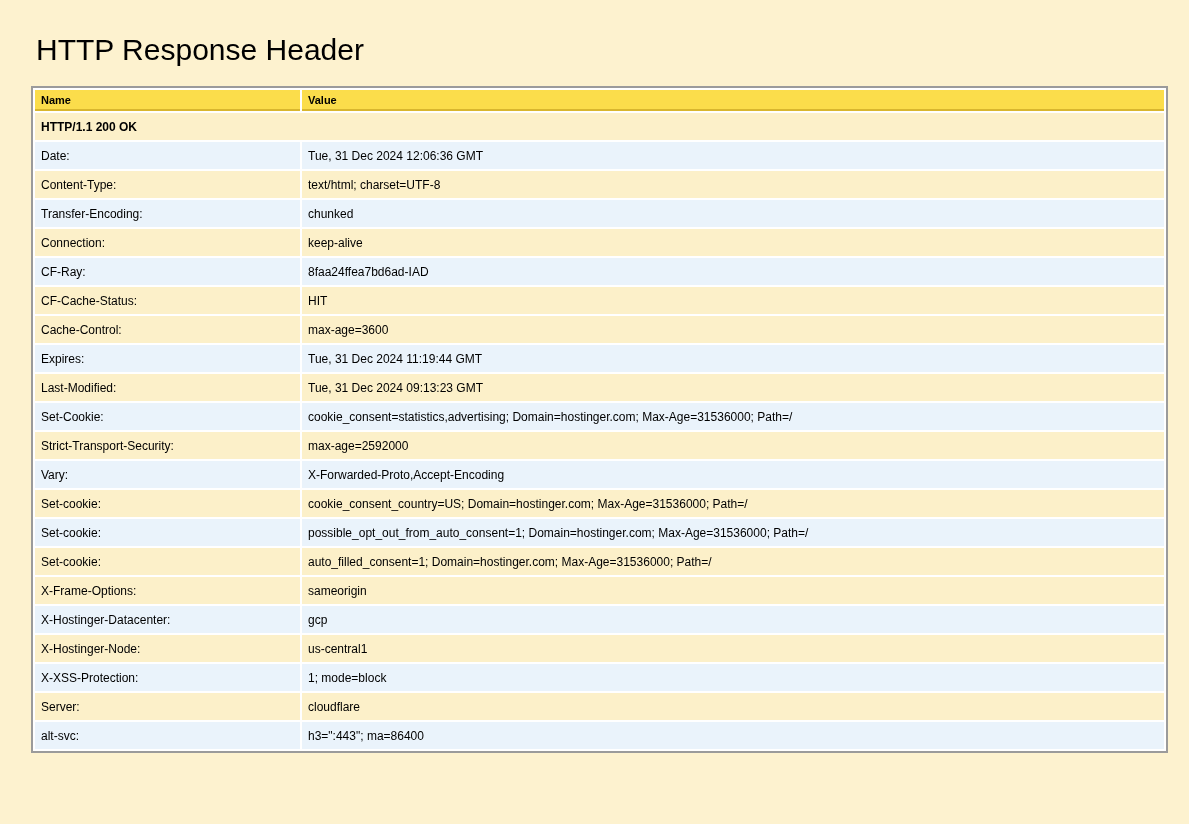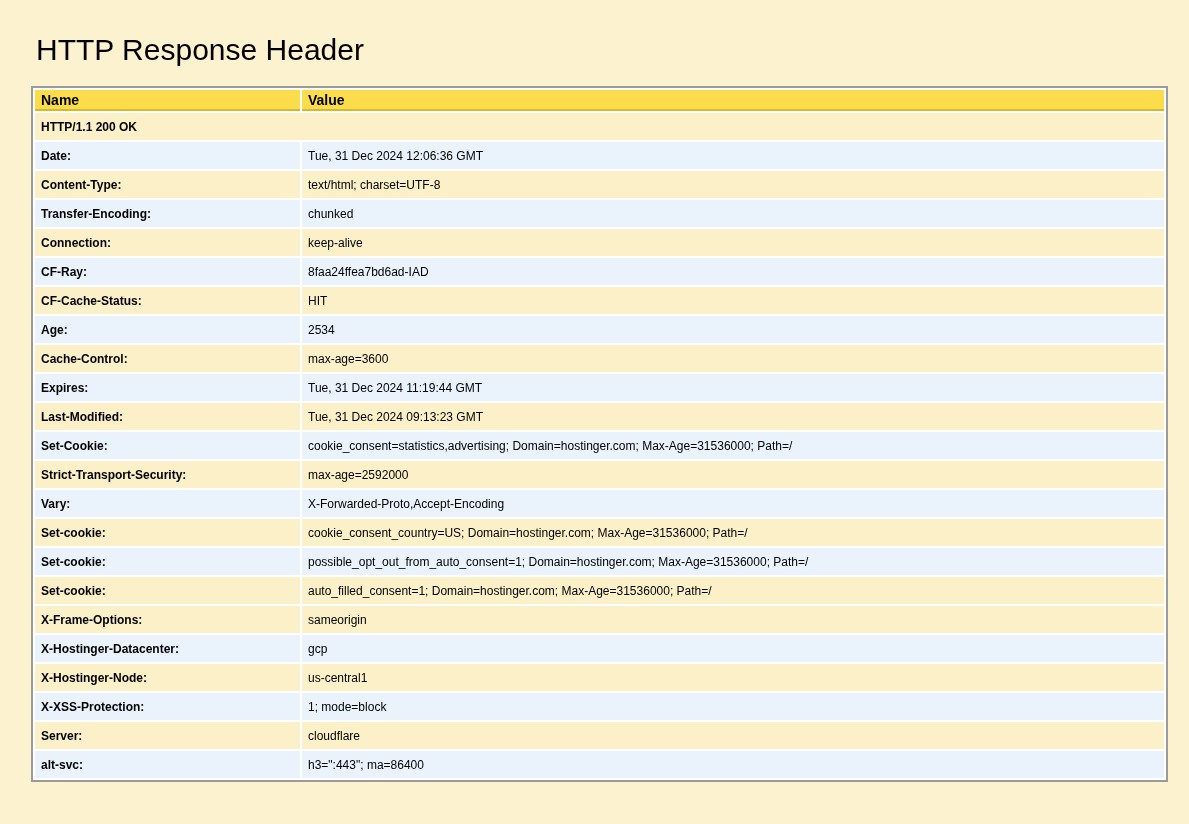--- a/index.html
+++ b/index.html
@@ -25,41 +25,41 @@
     border: 2px solid #9B9B9B;
     border-spacing: 2px;
     background: #FFFFFF;
     table-layout: fixed;
   }
   col.c-name { width: 265px; }
   th {
     background: #FBDD4B;
     border-bottom: 2px solid #D8B62E;
     text-align: left;
-    font-size: 14px;
+    font-size: 11px;
     font-weight: 700;
     padding: 1px 6px;
     height: 17px;
     vertical-align: middle;
     white-space: nowrap;
     overflow: hidden;
   }
   td {
     font-size: 12px;
     padding: 2px 6px;
     height: 23px;
     vertical-align: middle;
     white-space: nowrap;
     overflow: hidden;
   }
   td.status-cell {
     background: #FCF0C9;
     font-weight: 700;
   }
-  td.name-cell { font-weight: 700; margin-left: 8px; }
+  td.name-cell { font-weight: 400; margin-left: 8px; }
   tr.row-blue td { background: #EAF3FB; }
   tr.row-cream td { background: #FCF0C9; }
 </style>
 </head>
 <body>
 
 <h1>HTTP Response Header</h1>
 
 <table class="resp">
   <colgroup>
@@ -94,24 +94,20 @@
         <td class="name-cell">Connection:</td>
         <td class="value-cell">keep-alive</td>
       </tr>
       <tr class="row-blue">
         <td class="name-cell">CF-Ray:</td>
         <td class="value-cell">8faa24ffea7bd6ad-IAD</td>
       </tr>
       <tr class="row-cream">
         <td class="name-cell">CF-Cache-Status:</td>
         <td class="value-cell">HIT</td>
-      </tr>
-      <tr class="row-blue">
-        <td class="name-cell">Age:</td>
-        <td class="value-cell">2534</td>
       </tr>
       <tr class="row-cream">
         <td class="name-cell">Cache-Control:</td>
         <td class="value-cell">max-age=3600</td>
       </tr>
       <tr class="row-blue">
         <td class="name-cell">Expires:</td>
         <td class="value-cell">Tue, 31 Dec 2024 11:19:44 GMT</td>
       </tr>
       <tr class="row-cream">

